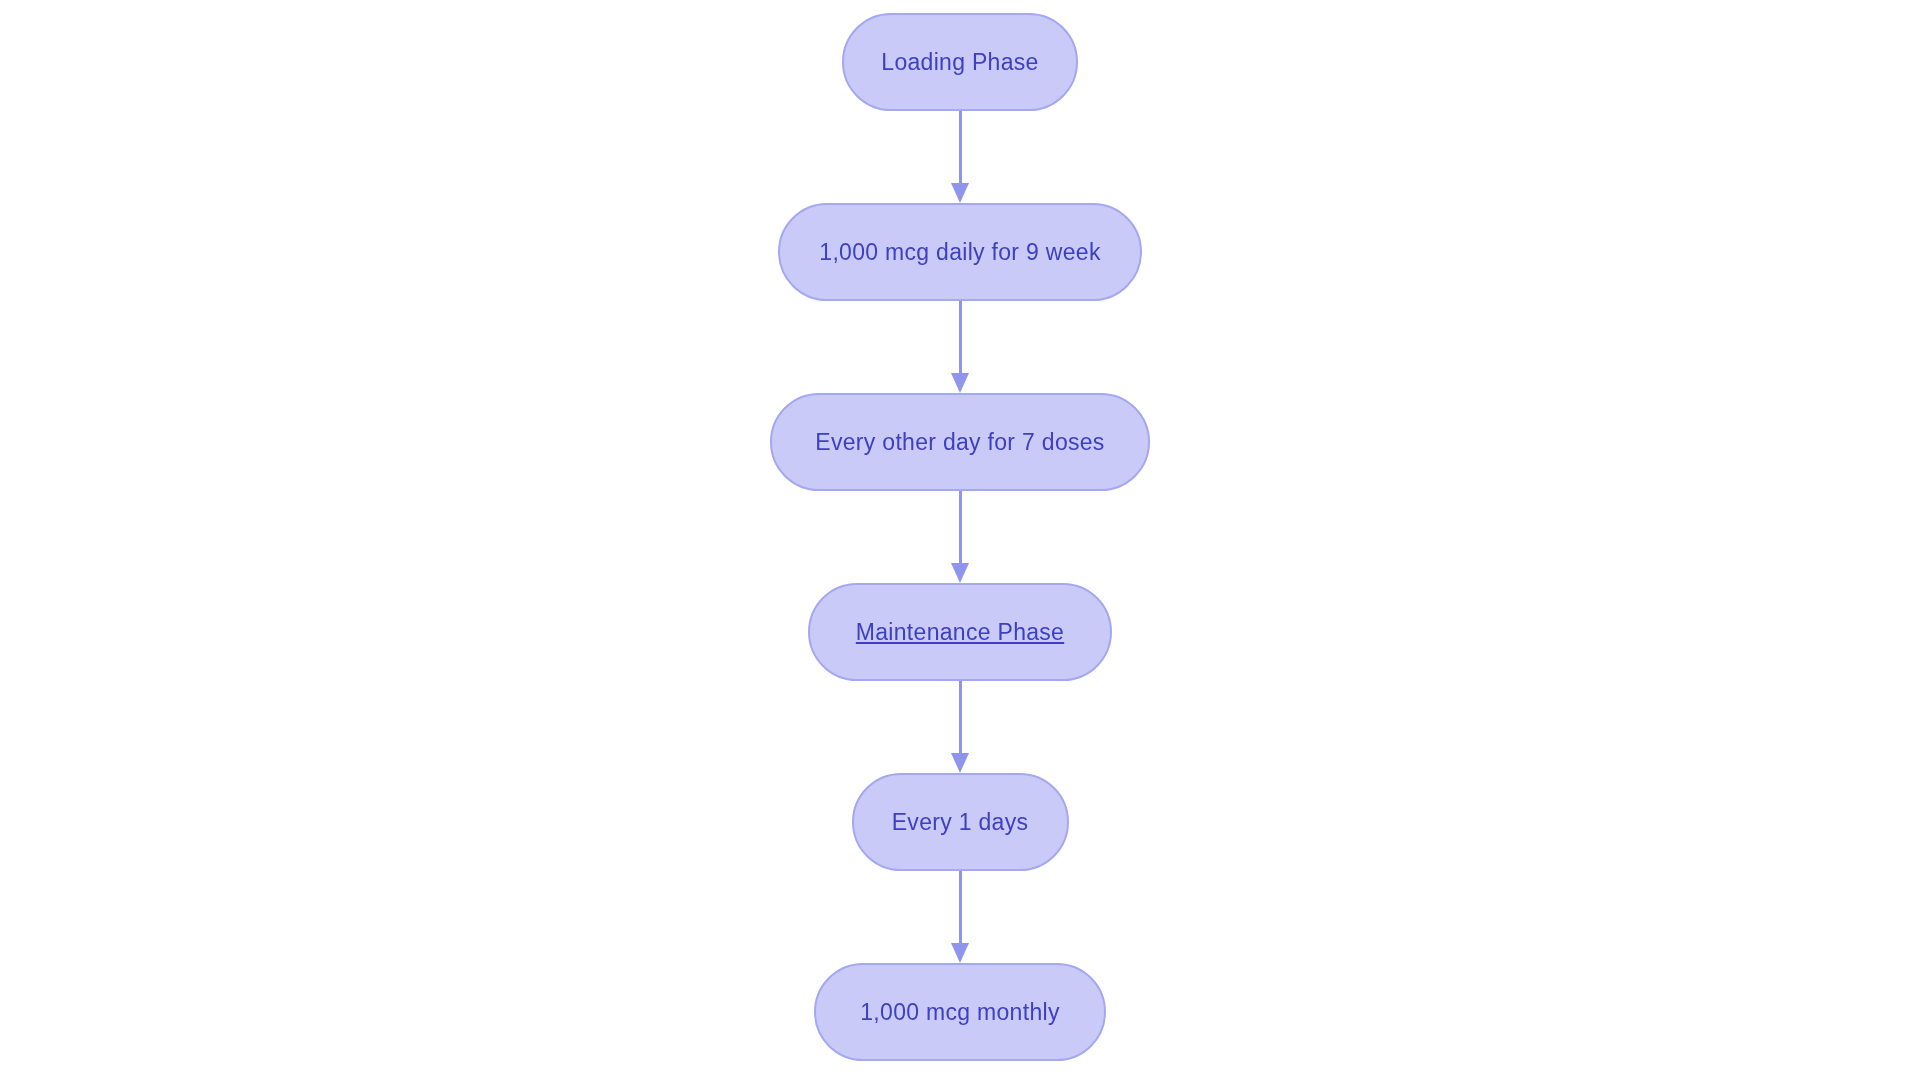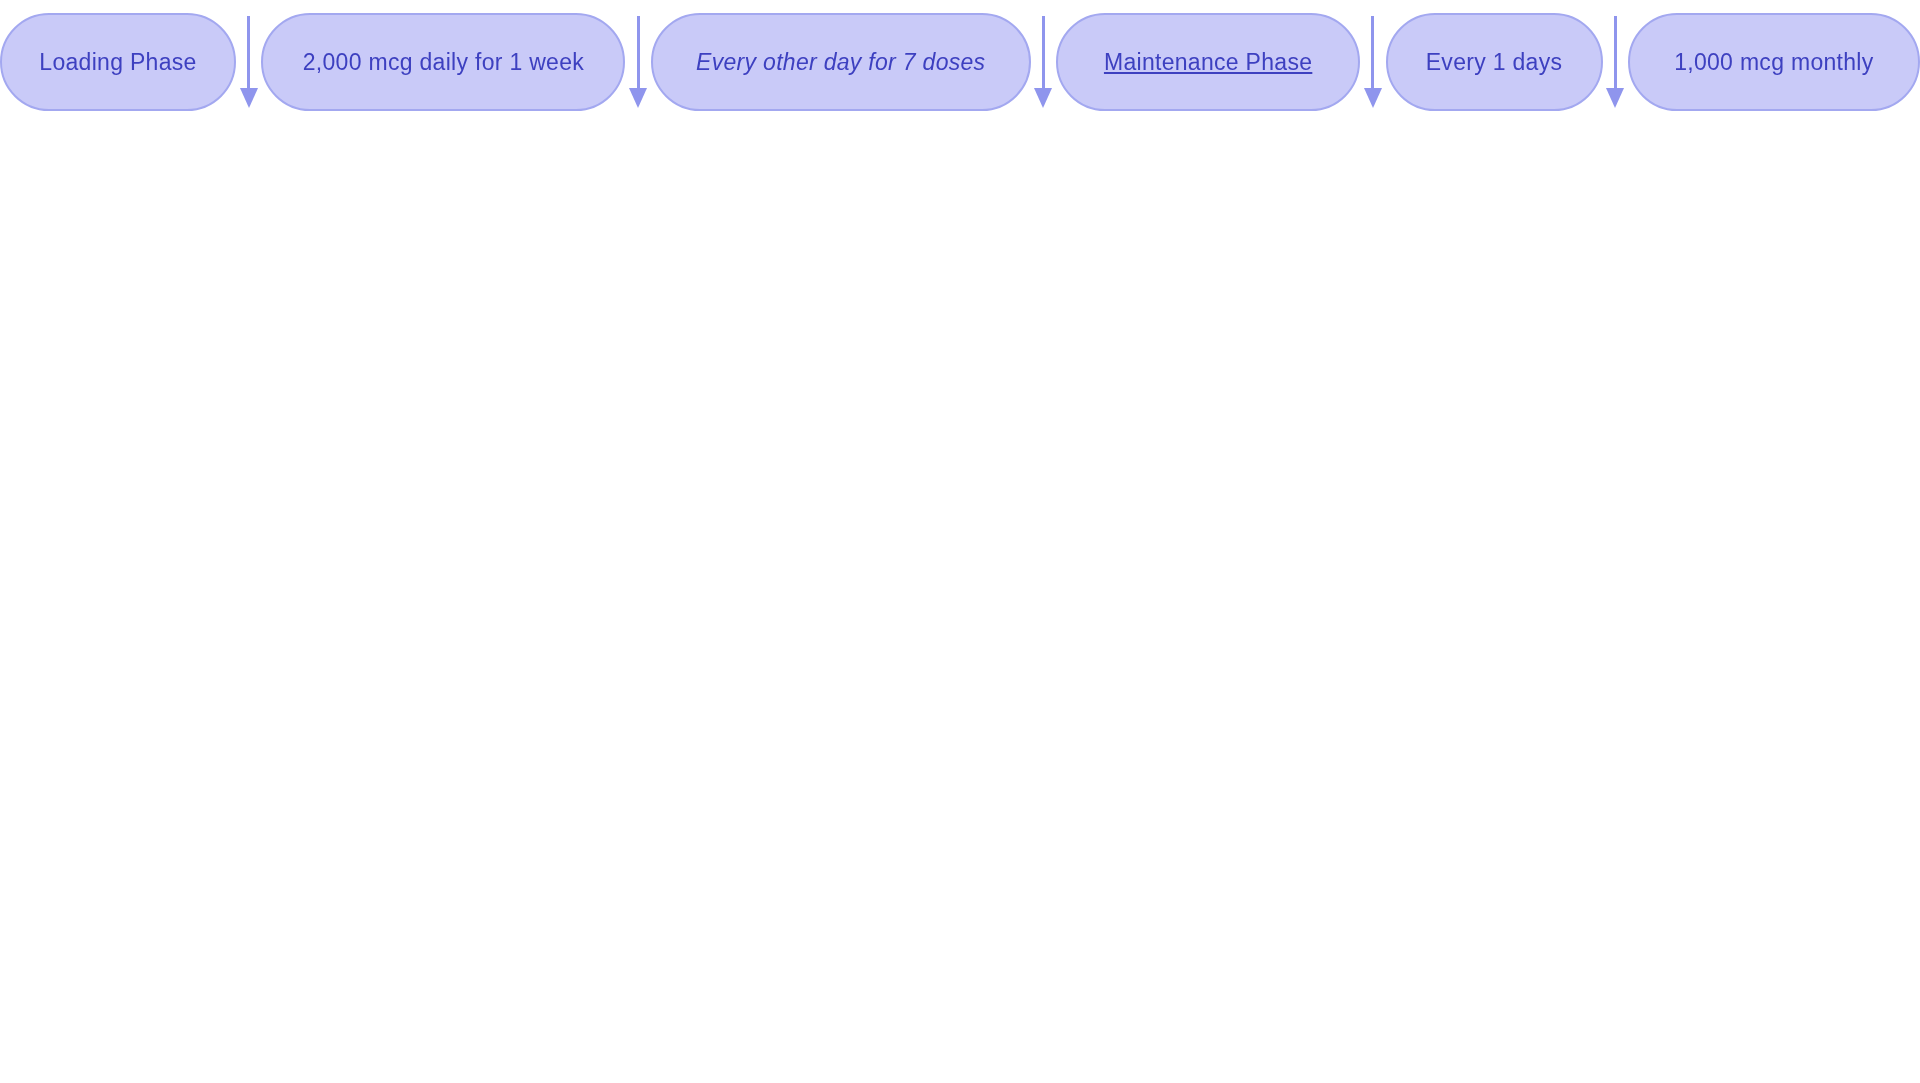--- a/index.html
+++ b/index.html
@@ -16,39 +16,39 @@
     font-family:"Liberation Sans","DejaVu Sans",sans-serif;
     overflow:hidden;
   }
   .canvas{
     position:relative;
     width:1920px;height:1083px;
   }
   .flow{
     position:absolute;
     top:13px;left:0;width:100%;
-    display:flex;flex-direction:row;align-items:center;justify-content:space-between;
+    display:flex;flex-direction:column;align-items:center;
   }
   .node{
     box-sizing:border-box;
     height:98px;
     border-radius:49px;
     background:var(--node-fill);
     border:2px solid var(--node-border);
     color:var(--node-text);
     display:flex;align-items:center;justify-content:center;
     padding:0 37px;
     font-size:23px;
     letter-spacing:0.3px;
     white-space:nowrap;
   }
   
   .node.n1{min-width:236px;}
   .node.n2{min-width:364px;}
-  .node.n3{min-width:380px;font-style:italic;}
+  .node.n3{min-width:380px;}
   .node.n4{min-width:304px;text-decoration:underline;}
   .node.n5{min-width:217px;}
   .node.n6{min-width:292px;}
   .connector{
     height:92px;
     display:flex;flex-direction:column;align-items:center;
   }
   .connector .line{
     width:3px;flex:1;
     background:var(--arrow);
@@ -69,21 +69,21 @@
     <div class="node n1">
       <span>Loading Phase</span>
     </div>
 
     <div class="connector">
       <div class="line"></div>
       <div class="head"></div>
     </div>
 
     <div class="node n2">
-      <span>2,000 mcg daily for 1 week</span>
+      <span>1,000 mcg daily for 9 week</span>
     </div>
 
     <div class="connector">
       <div class="line"></div>
       <div class="head"></div>
     </div>
 
     <div class="node n3">
       <span>Every other day for 7 doses</span>
     </div>

